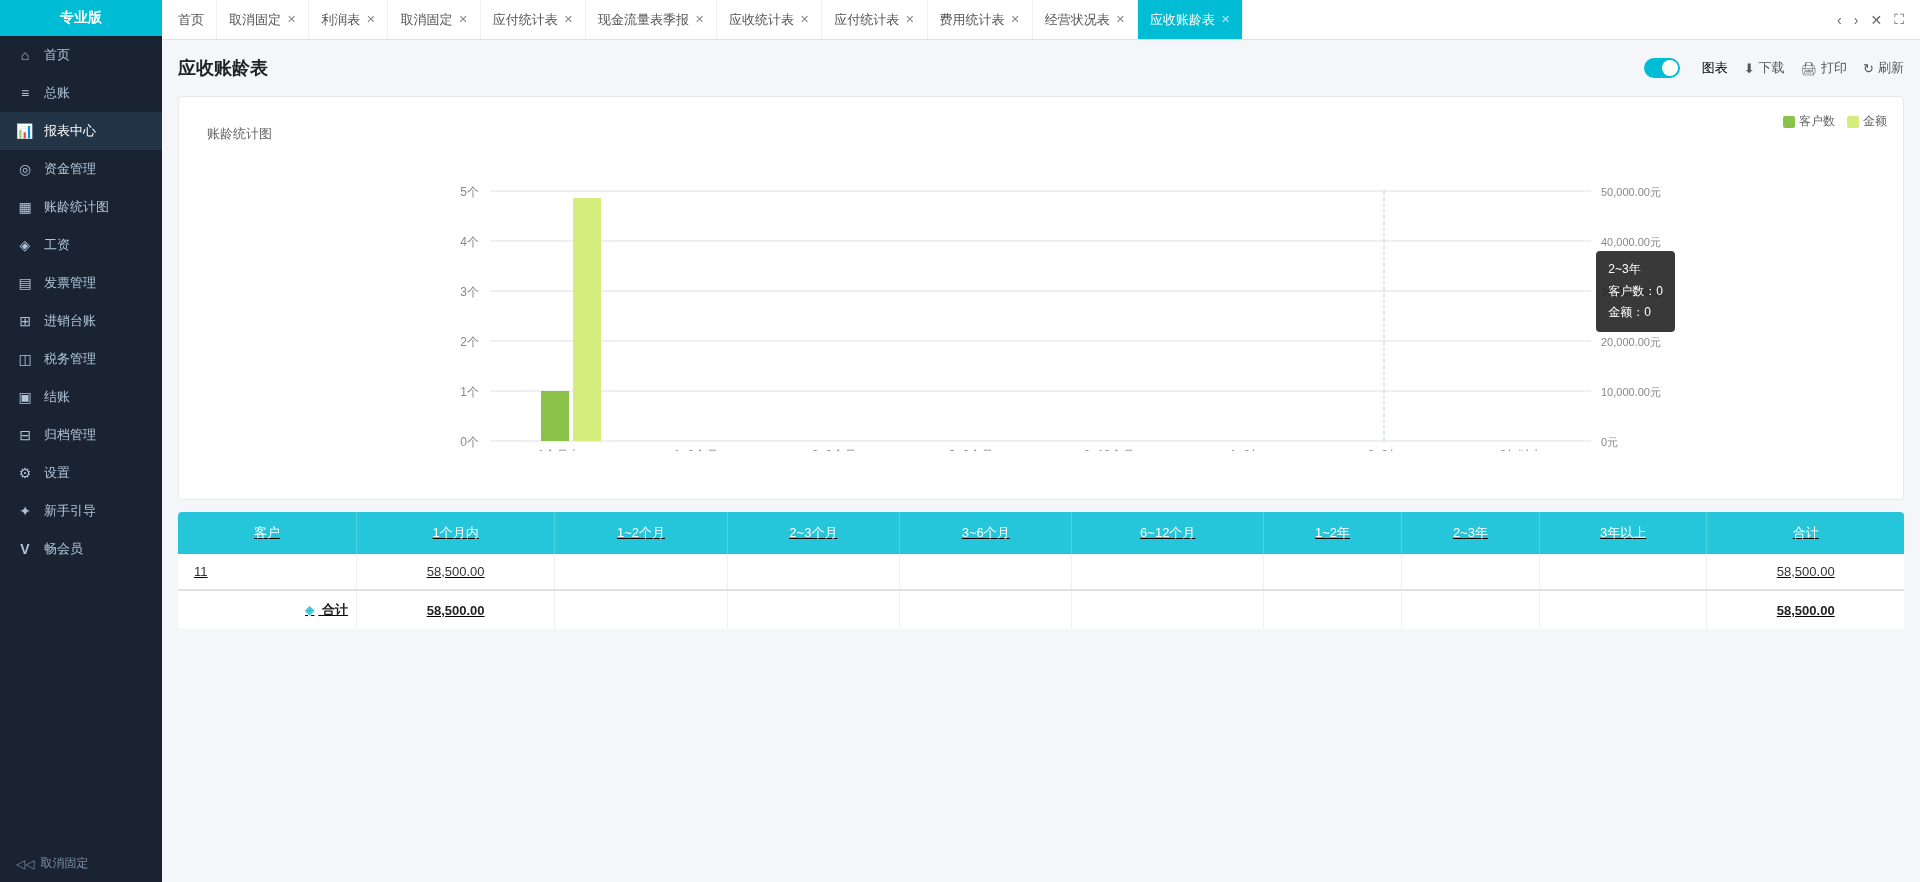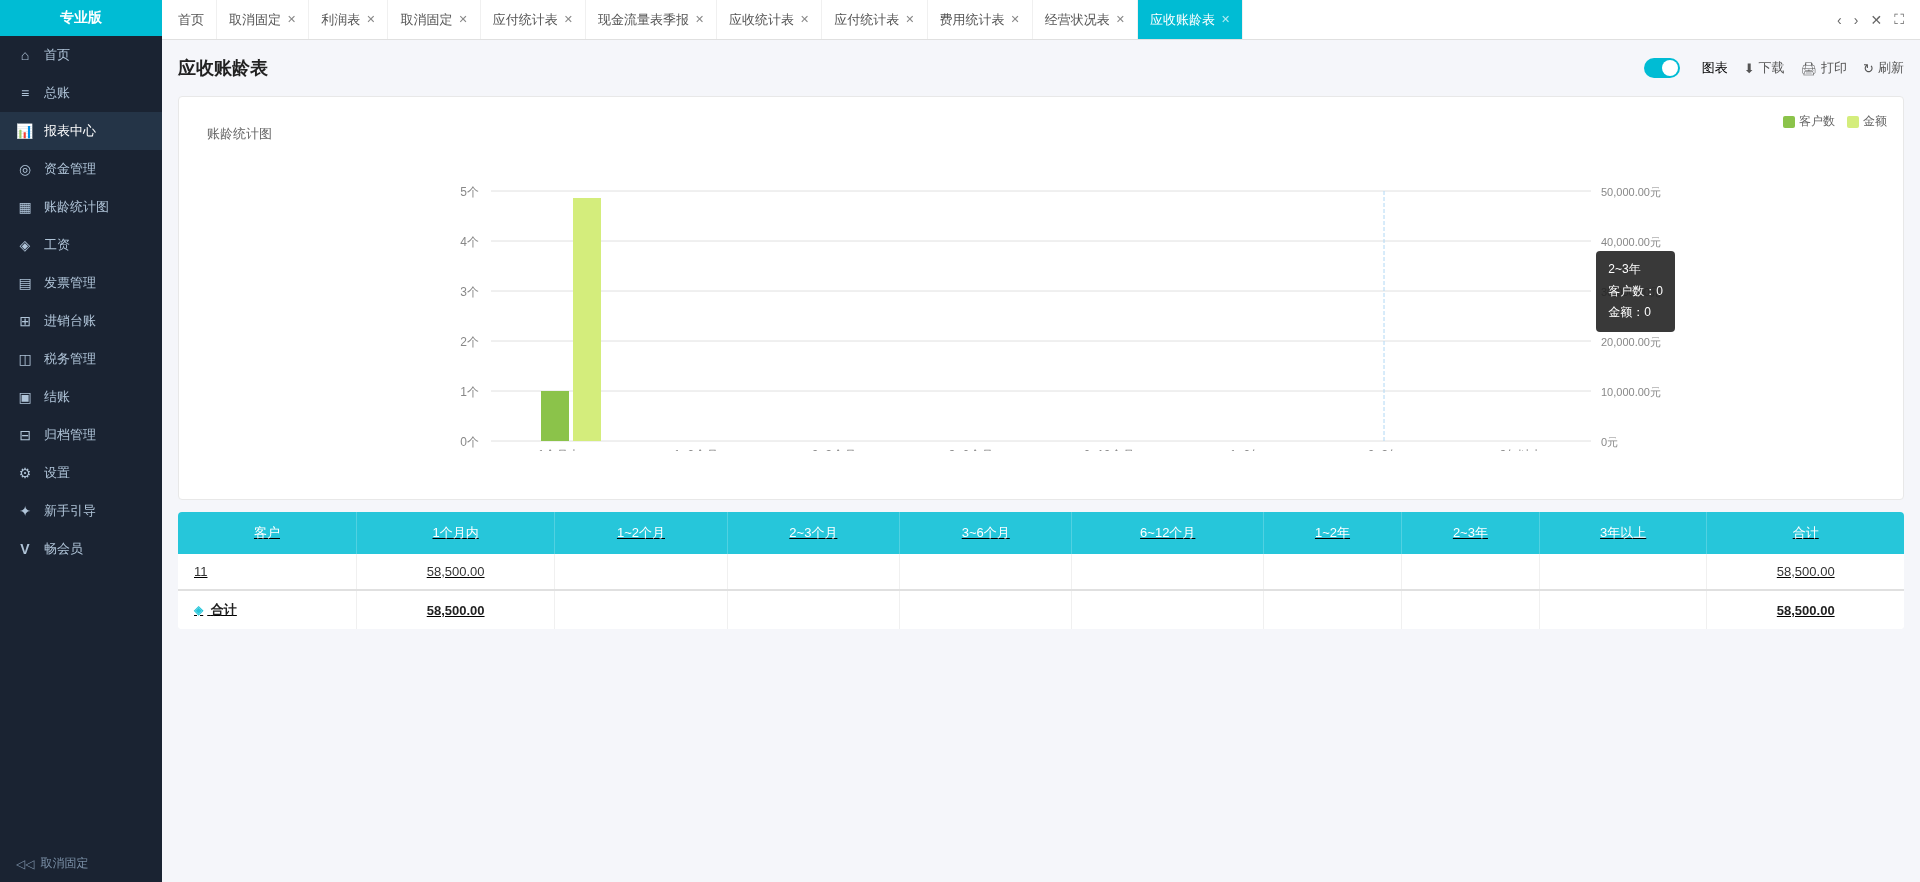--- a/index.html
+++ b/index.html
@@ -488,21 +488,21 @@
           <td></td>
           <td></td>
           <td></td>
           <td></td>
           <td></td>
           <td>58,500.00</td>
         </tr>
       </tbody>
       <tfoot>
         <tr>
-          <td style="text-align:left; padding-left:16px;">
+          <td style="text-align:right; padding-left:16px;">
             <span class="total-icon">◈</span>
             <span>合计</span>
           </td>
           <td>58,500.00</td>
           <td></td>
           <td></td>
           <td></td>
           <td></td>
           <td></td>
           <td></td>

